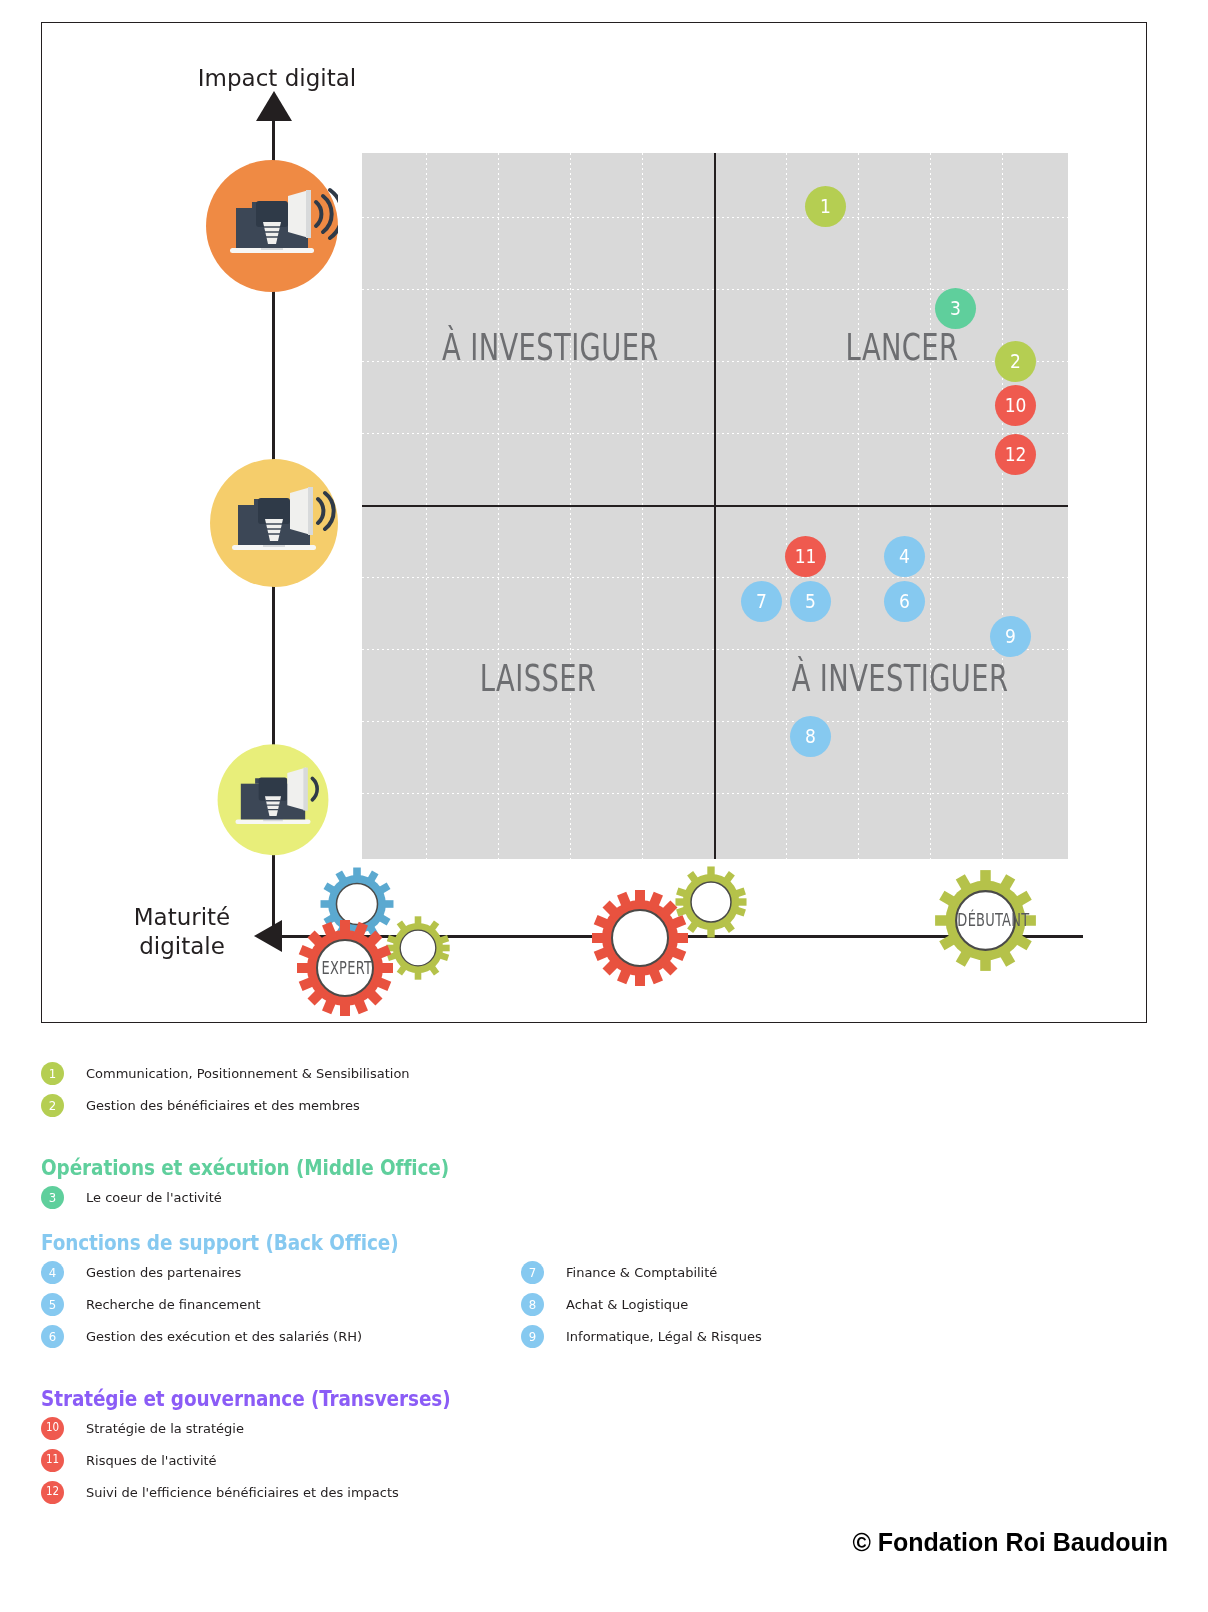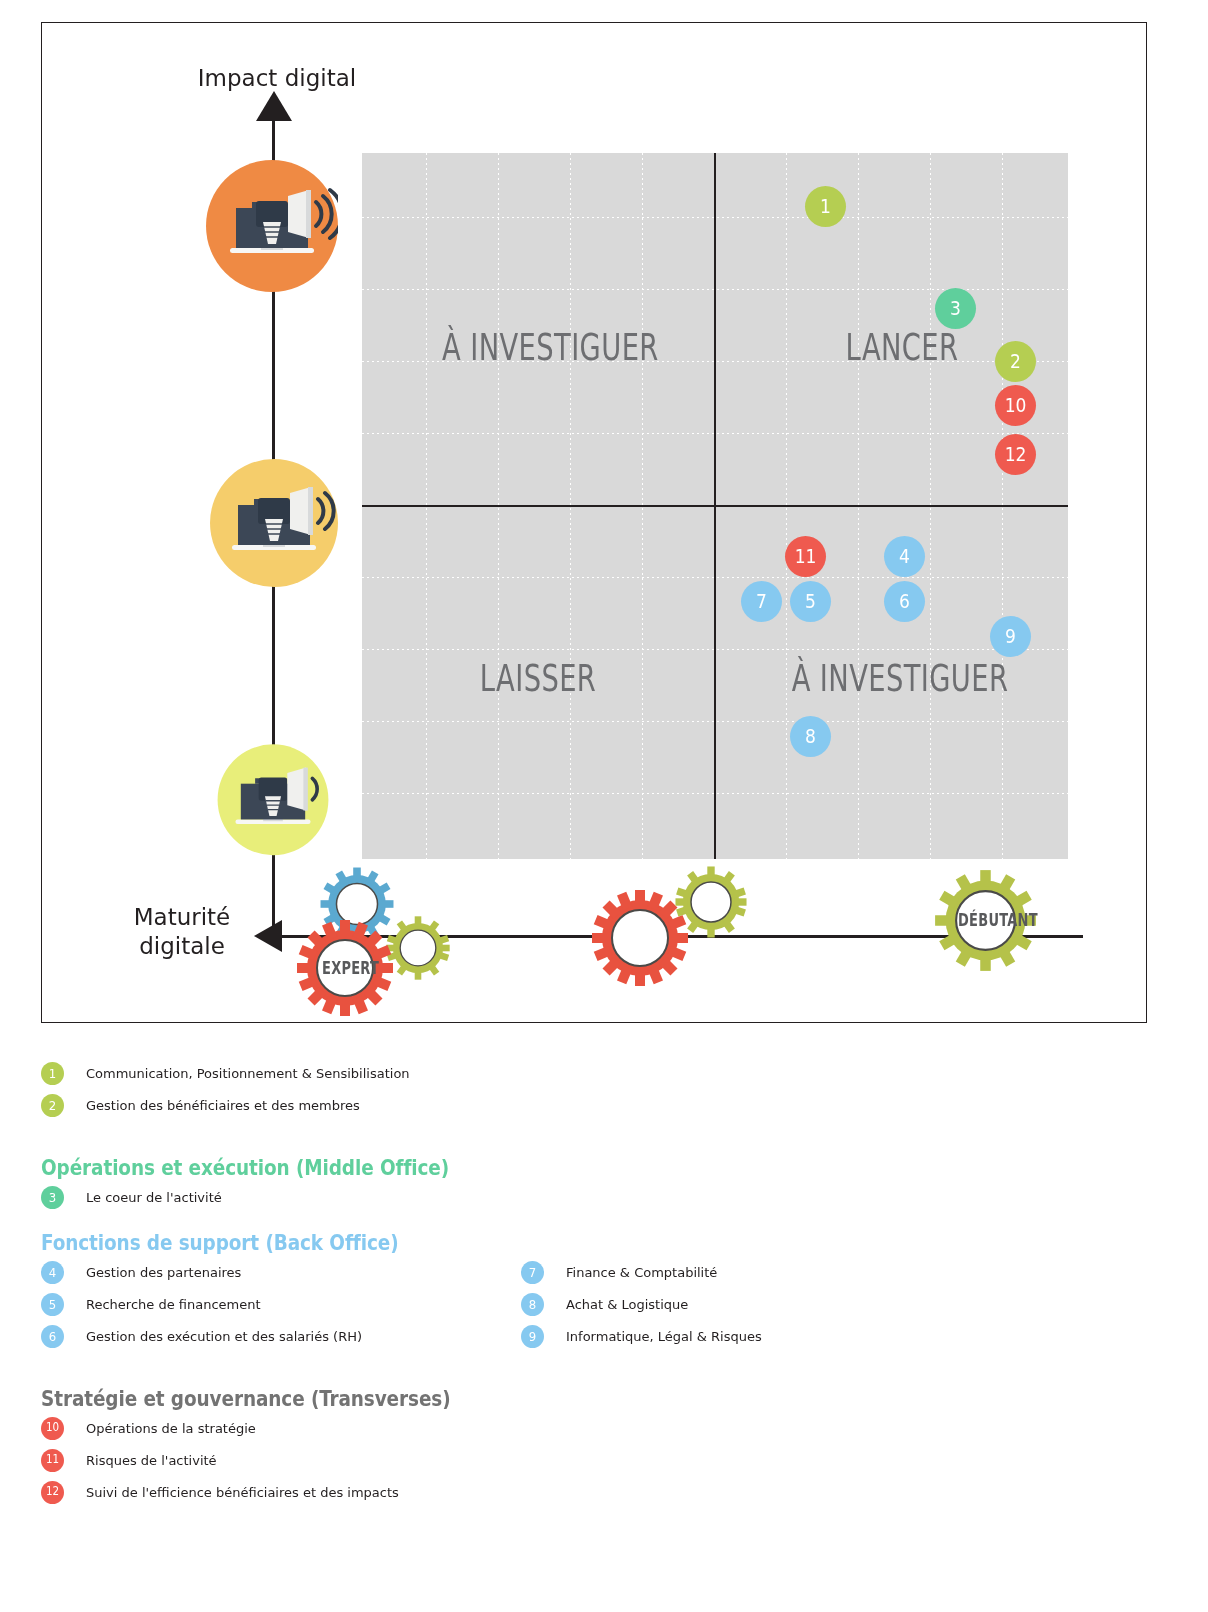--- a/index.html
+++ b/index.html
@@ -130,21 +130,21 @@
     left: 70px; top: 880px;
     width: 140px;
     text-align: center;
     font-size: 23px;
     line-height: 1.25;
     color: #231f20;
     font-family: "DejaVu Sans", sans-serif;
   }
 
   
-  .gear { position: absolute; font-weight: bold; }
+  .gear { position: absolute; }
   .gear svg { display: block; }
   .gear-text {
     position: absolute;
     font-family: "DejaVu Sans Condensed", "Liberation Sans Narrow", "Liberation Sans", sans-serif;
     font-size: 17px;
     color: #58595b;
     letter-spacing: 0.3px;
     white-space: nowrap;
     transform: scaleX(0.85);
   }
@@ -511,31 +511,32 @@
           </div>
           <div class="legend-row">
             <span class="num-badge" style="background:#86c9f0;">9</span>
             <span class="legend-text">Informatique, Légal &amp; Risques</span>
           </div>
         </div>
       </div>
     </div>
 
     <div class="legend-group" style="margin-top:36px;">
-      <div class="legend-head" style="color:#737373;">Stratégie et gouvernance (Transverses)</div>
+      <div class="legend-head" style="color:#8b5cf6;">Stratégie et gouvernance (Transverses)</div>
       <div class="legend-row">
         <span class="num-badge" style="background:#ef5a4f; font-size:11.5px;">10</span>
-        <span class="legend-text">Opérations de la stratégie</span>
+        <span class="legend-text">Stratégie de la stratégie</span>
       </div>
       <div class="legend-row">
         <span class="num-badge" style="background:#ef5a4f; font-size:11.5px;">11</span>
         <span class="legend-text">Risques de l'activité</span>
       </div>
       <div class="legend-row">
         <span class="num-badge" style="background:#ef5a4f; font-size:11.5px;">12</span>
         <span class="legend-text">Suivi de l'efficience bénéficiaires et des impacts</span>
       </div>
     </div>
 
   </div>
 
+  <div class="footer-credit">© Fondation Roi Baudouin</div>
 
 </div>
 
 </body></html>

